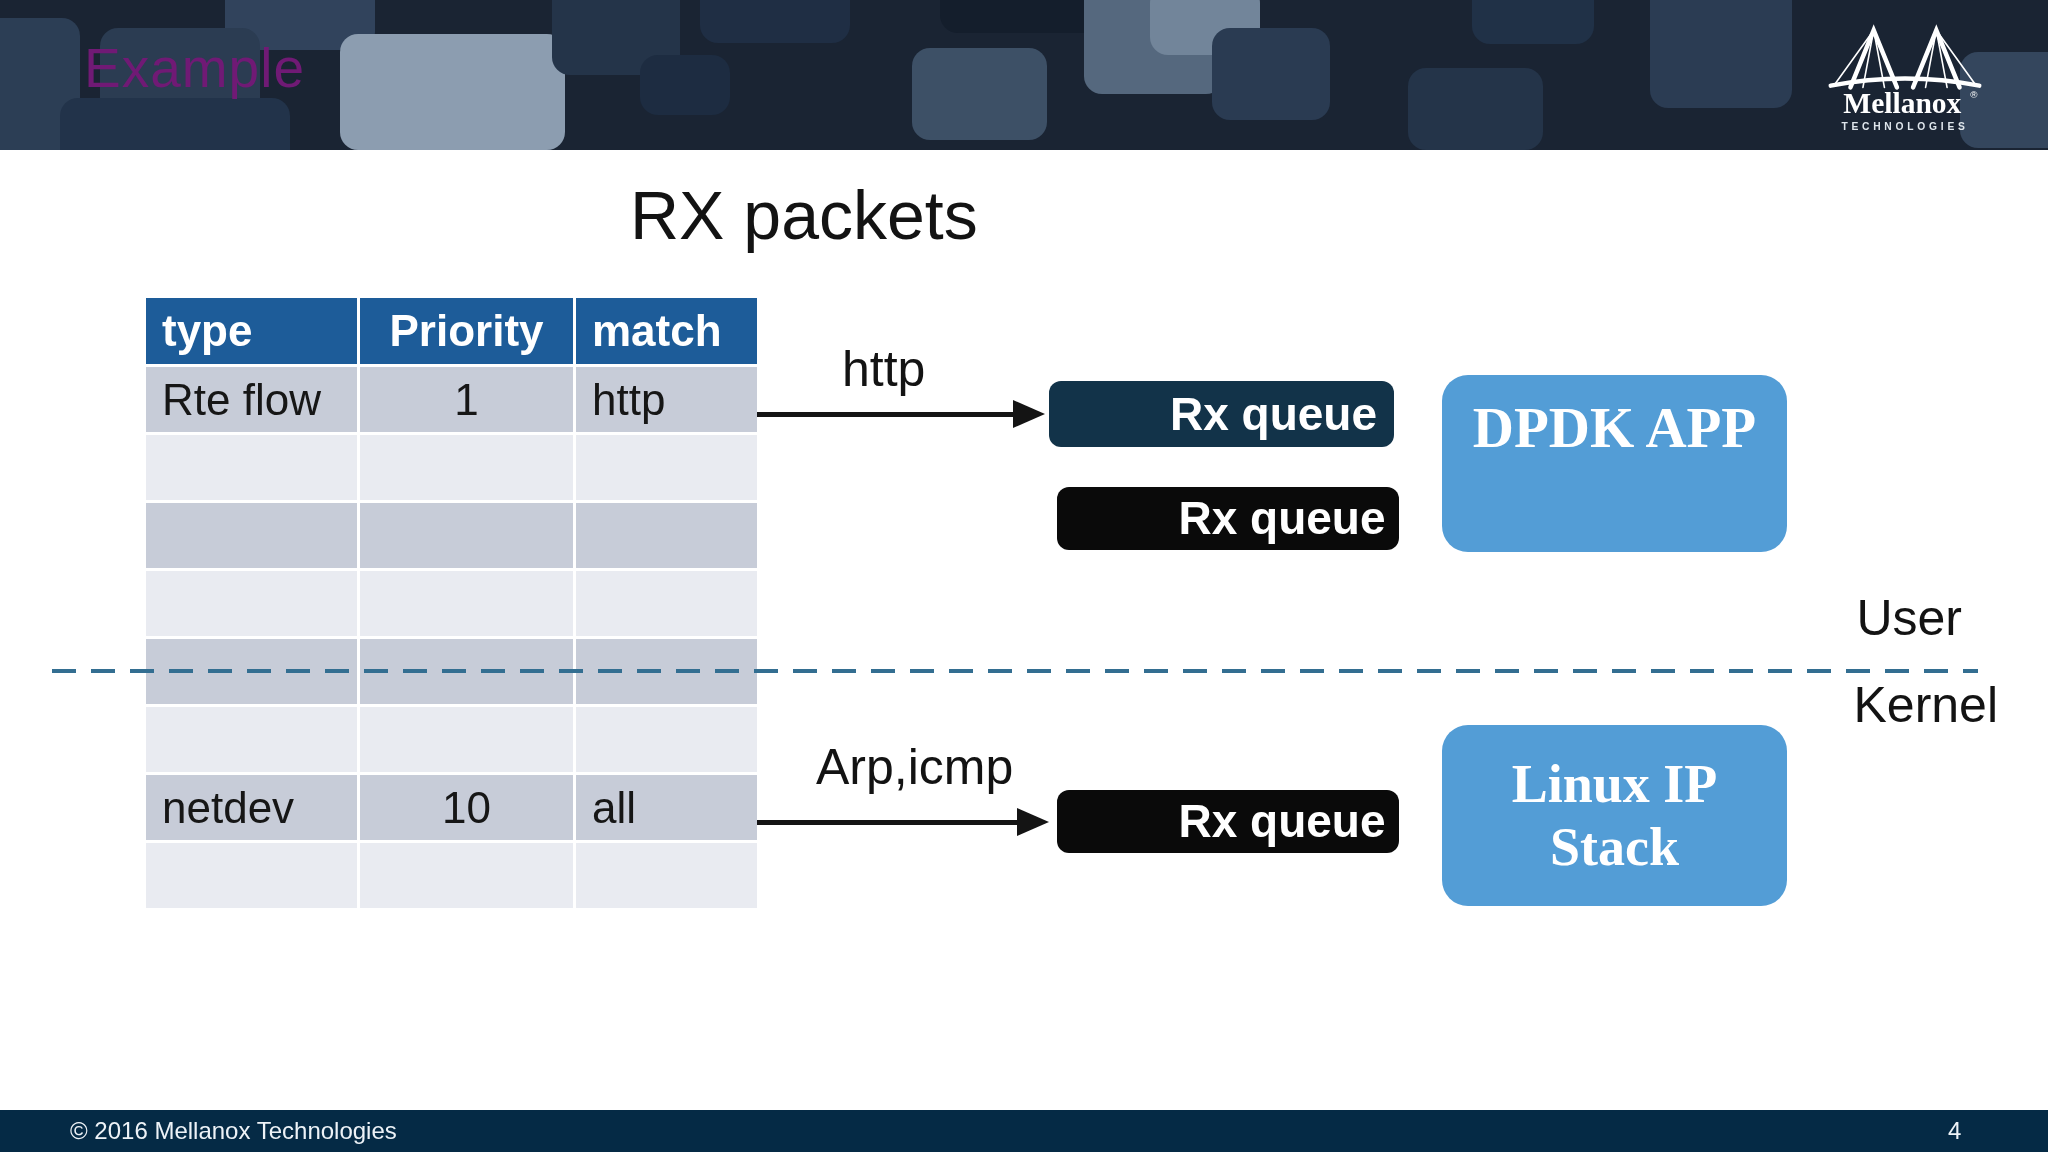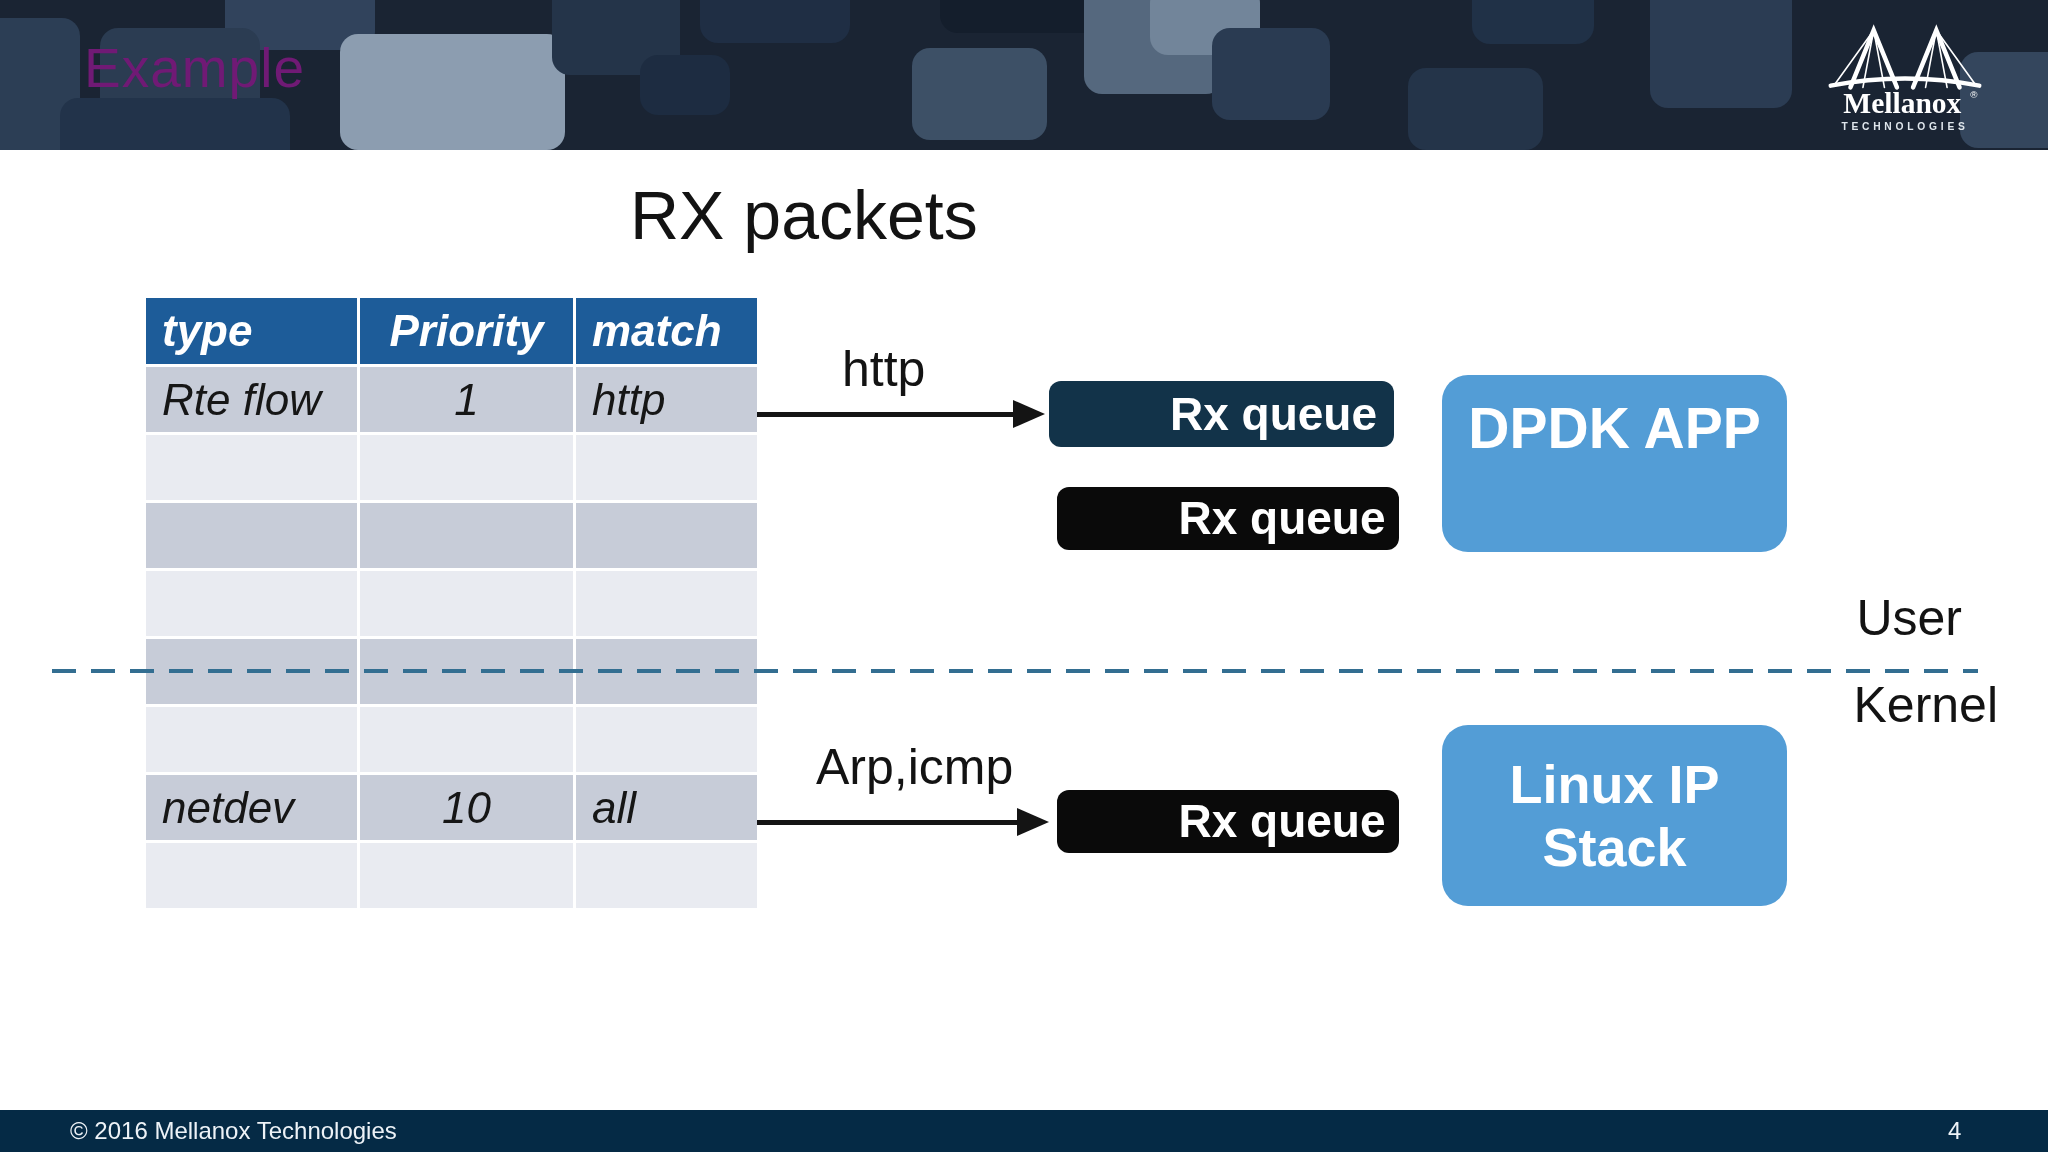--- a/index.html
+++ b/index.html
@@ -14,21 +14,21 @@
   
   .logo{position:absolute;right:58px;top:10px;z-index:5;}
   .logo svg{display:block;}
 
   
   .heading{position:absolute;left:630px;top:176px;font-size:68px;color:#131313;}
 
   
   .ftable{position:absolute;left:146px;top:298px;display:grid;
           grid-template-columns:211px 213px 181px;
-          grid-template-rows:66px repeat(8,65px);gap:3px;z-index:2;font-style:italic;}
+          grid-template-rows:66px repeat(8,65px);gap:3px;z-index:2;}
   .th{background:#1d5c99;color:#ffffff;font-weight:bold;font-size:44px;line-height:66px;}
   .td{font-size:44px;line-height:65px;color:#161616;}
   .dark{background:#c7ccd8;}
   .light{background:#e9ebf1;}
   .al{padding-left:16px;}
   .ac{text-align:center;}
 
   
   .arrow{position:absolute;height:5px;background:#141414;z-index:3;}
   .arrow::after{content:"";position:absolute;right:-32px;top:-12px;width:0;height:0;
@@ -39,21 +39,21 @@
 
   
   .qbox{position:absolute;border-radius:12px;color:#ffffff;font-weight:bold;font-size:46px;
         text-align:center;z-index:3;margin-left:6px;}
   #q1{left:1043px;top:381px;width:345px;height:66px;line-height:66px;background:#123349;text-indent:104px;}
   #q2{left:1051px;top:487px;width:342px;height:63px;line-height:63px;background:#0a0a0a;text-indent:108px;}
   #q3{left:1051px;top:790px;width:342px;height:63px;line-height:63px;background:#0a0a0a;text-indent:108px;}
 
   
   .app{position:absolute;width:345px;border-radius:26px;background:#539dd6;color:#ffffff;
-       font-weight:bold;text-align:center;box-sizing:border-box;z-index:3;}
+       font-weight:bold;text-align:center;box-sizing:border-box;z-index:3;font-family:Liberation Serif, serif;}
   #dpdk{left:1442px;top:375px;height:177px;font-size:57px;padding-top:20px;}
   #linux{left:1442px;top:725px;height:181px;font-size:54px;display:flex;flex-direction:column;
          justify-content:center;line-height:1.15;}
 
   
   .dashline{position:absolute;left:52px;top:669px;width:1926px;height:4px;z-index:4;
             background:repeating-linear-gradient(to right,#336e91 0 24px,transparent 24px 39px);}
   .flow-label{position:absolute;font-size:50px;color:#131313;z-index:4;}
   #lbl-http{left:842px;top:340px;}
   #lbl-arp{left:816px;top:738px;}

